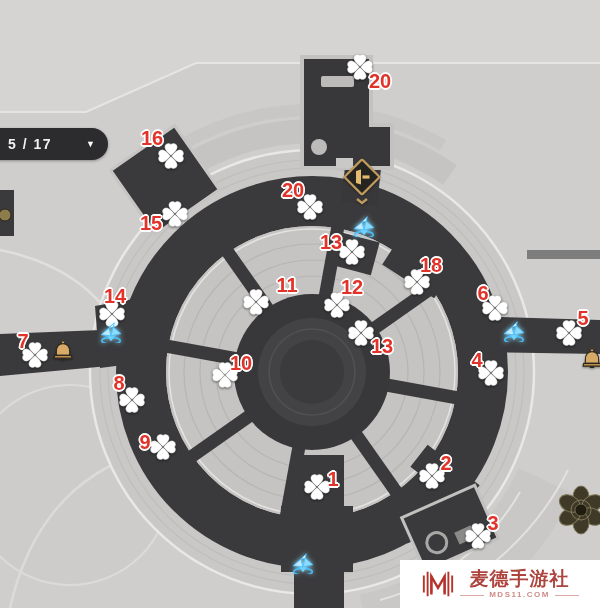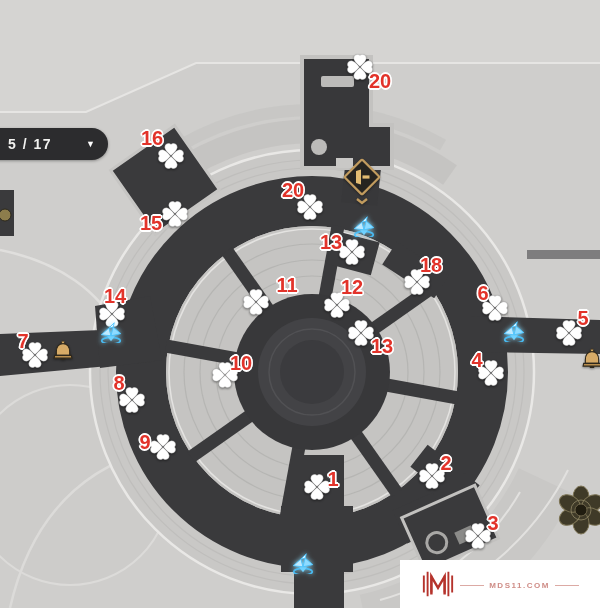--- a/index.html
+++ b/index.html
@@ -366,19 +366,20 @@
 
   <div class="wm">
     <svg width="34" height="34" viewBox="0 0 36 34">
       <g stroke="#b5332c" fill="none" stroke-width="2">
         <path d="M3,8 V26 M7,4 V30 M11,8 V26"></path>
         <path d="M25,8 V26 M29,4 V30 M33,8 V26"></path>
       </g>
       <path d="M11,28 V9 L18,21 L25,9 V28" stroke="#b5332c" fill="none" stroke-width="2.6"></path>
     </svg>
     <div class="wm-right">
+      <span class="wm-title">麦德手游社</span>
       <div class="wm-site">
         <span>MDS11.COM</span>
       </div>
     </div>
   </div>
 
 </div>
 
 </body></html>

